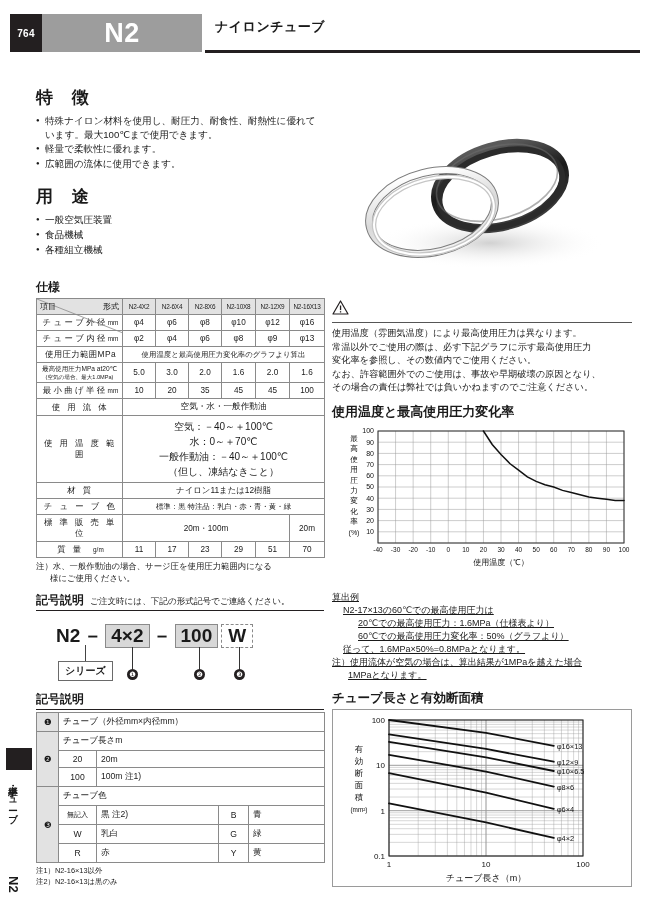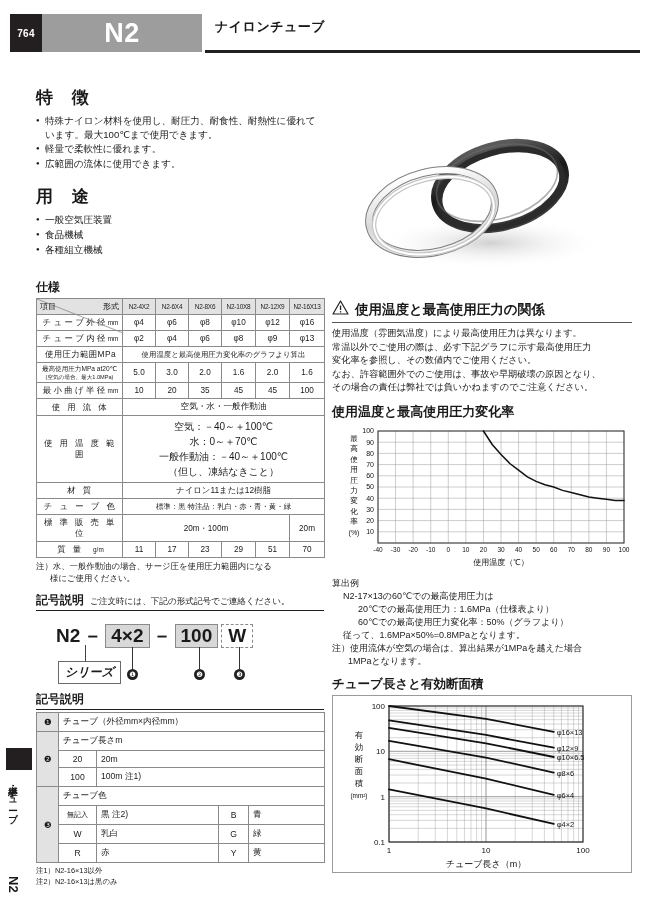--- a/index.html
+++ b/index.html
@@ -93,22 +93,22 @@
     font-size: 19px; font-weight: bold; letter-spacing: 0;
   }
   .code-line .boxed {
     background: #d8d8d8; border: 1px solid #8a8a8a; padding: 0 5px;
   }
   .code-line .dashed {
     border: 1px dashed #8a8a8a; padding: 0 6px;
   }
   .series-tag {
     position: absolute; left: 22px; top: 44px;
-    border: .8px solid #6a6a6a; font-size: 12px; padding: 2px 6px;
-    font-style: italic; font-weight: bold;
+    border: .8px solid #6a6a6a; font-size: 10px; padding: 2px 6px;
+    font-weight: bold;
   }
   .series-elbow {
     position: absolute; left: 49px; top: 28px; width: 1px; height: 16px; background: #444;
   }
   .lead { position: absolute; width: 1px; background: #333; }
   .cnum {
     position: absolute; width: 11px; height: 11px; border-radius: 50%;
     background: #231f20; color: #fff; font-size: 7.4px;
     display: flex; align-items: center; justify-content: center;
   }
@@ -130,21 +130,21 @@
   .warn-head {
     display: flex; align-items: center; gap: 6px;
     border-bottom: 1.2px solid #555; padding-bottom: 3px; margin-bottom: 4px;
   }
   .warn-head .t { font-size: 13.5px; font-weight: bold; }
   .body-text { font-size: 9.2px; line-height: 1.48; }
 
   .chart-title { font-size: 13px; font-weight: bold; margin: 8px 0 2px; }
   .chart-title.sm { font-size: 12.5px; }
 
-  .calc { font-size: 9px; line-height: 1.45; margin-top: 0; }
+  .calc { font-size: 9px; line-height: 1.45; margin-top: 14px; text-decoration: underline; }
   .calc .i1 { padding-left: 11px; display: block; }
   .calc .i2 { padding-left: 26px; display: block; }
   .calc .i3 { padding-left: 16px; display: block; }
 
   
   .spine { position: absolute; left: 6px; bottom: 28px; width: 26px; }
   .spine-bar { width: 26px; height: 22px; background: #231f20; }
   .spine-txt {
     writing-mode: vertical-rl; font-size: 9.5px; font-weight: bold;
     margin-top: 8px; letter-spacing: 1px; height: 92px;
@@ -415,21 +415,20 @@
 <div class="right-col" style="top:300px">
 
   <div class="warn-head">
     <span>
       <svg width="17" height="15" viewBox="0 0 17 15">
         <path d="M8.5 1 L16 14 L1 14 Z" fill="none" stroke="#231f20" stroke-width="1.2" stroke-linejoin="round"></path>
         <rect x="7.9" y="5.5" width="1.3" height="4.6" fill="#231f20"></rect>
         <rect x="7.9" y="11.2" width="1.3" height="1.3" fill="#231f20"></rect>
       </svg>
     </span>
-    <span class="t">使用温度と最高使用圧力の関係</span>
   </div>
   <div class="body-text">
     <div>使用温度（雰囲気温度）により最高使用圧力は異なります。</div>
     <div>常温以外でご使用の際は、必す下記グラフに示す最高使用圧力</div>
     <div>変化率を参照し、その数値内でご使用ください。</div>
     <div>なお、許容範囲外でのご使用は、事故や早期破壊の原因となり、</div>
     <div>その場合の責任は弊社では負いかねますのでご注意ください。</div>
   </div>
 
   <div class="chart-title">使用温度と最高使用圧力変化率</div>

